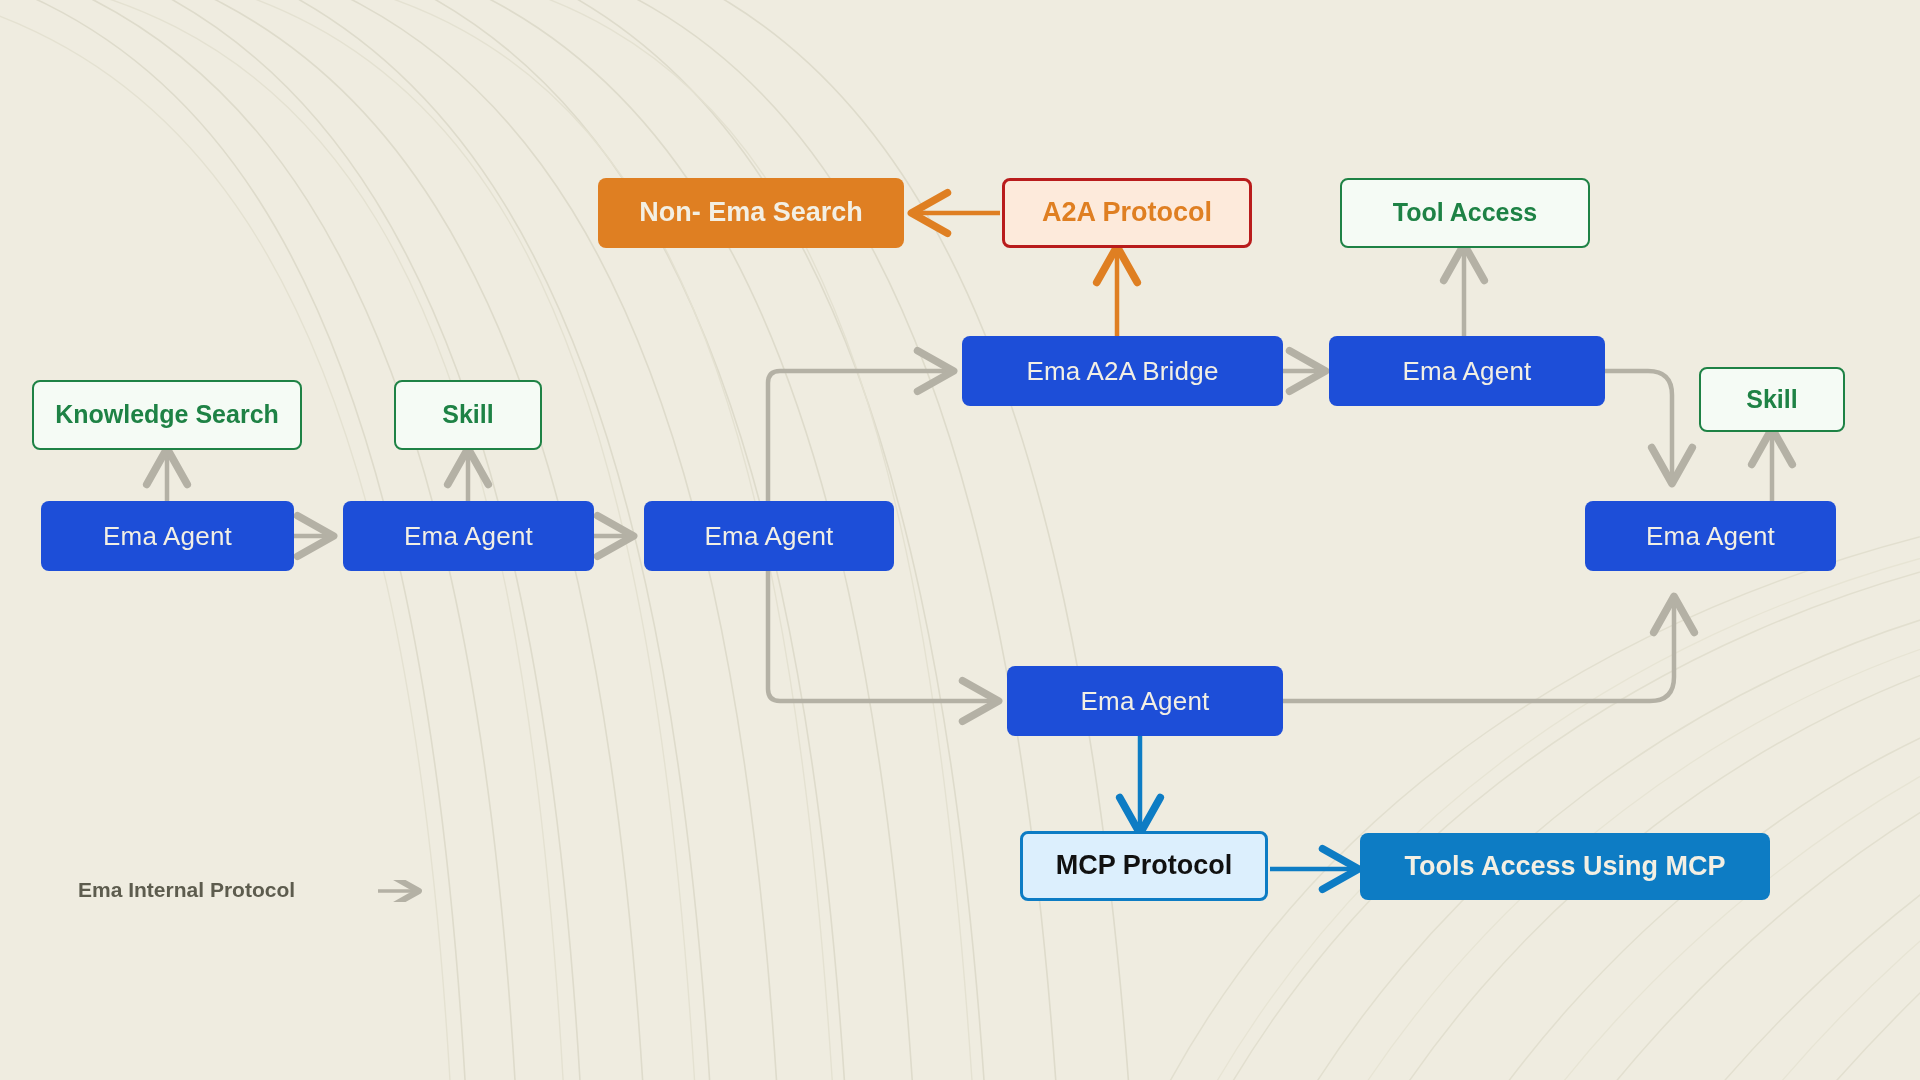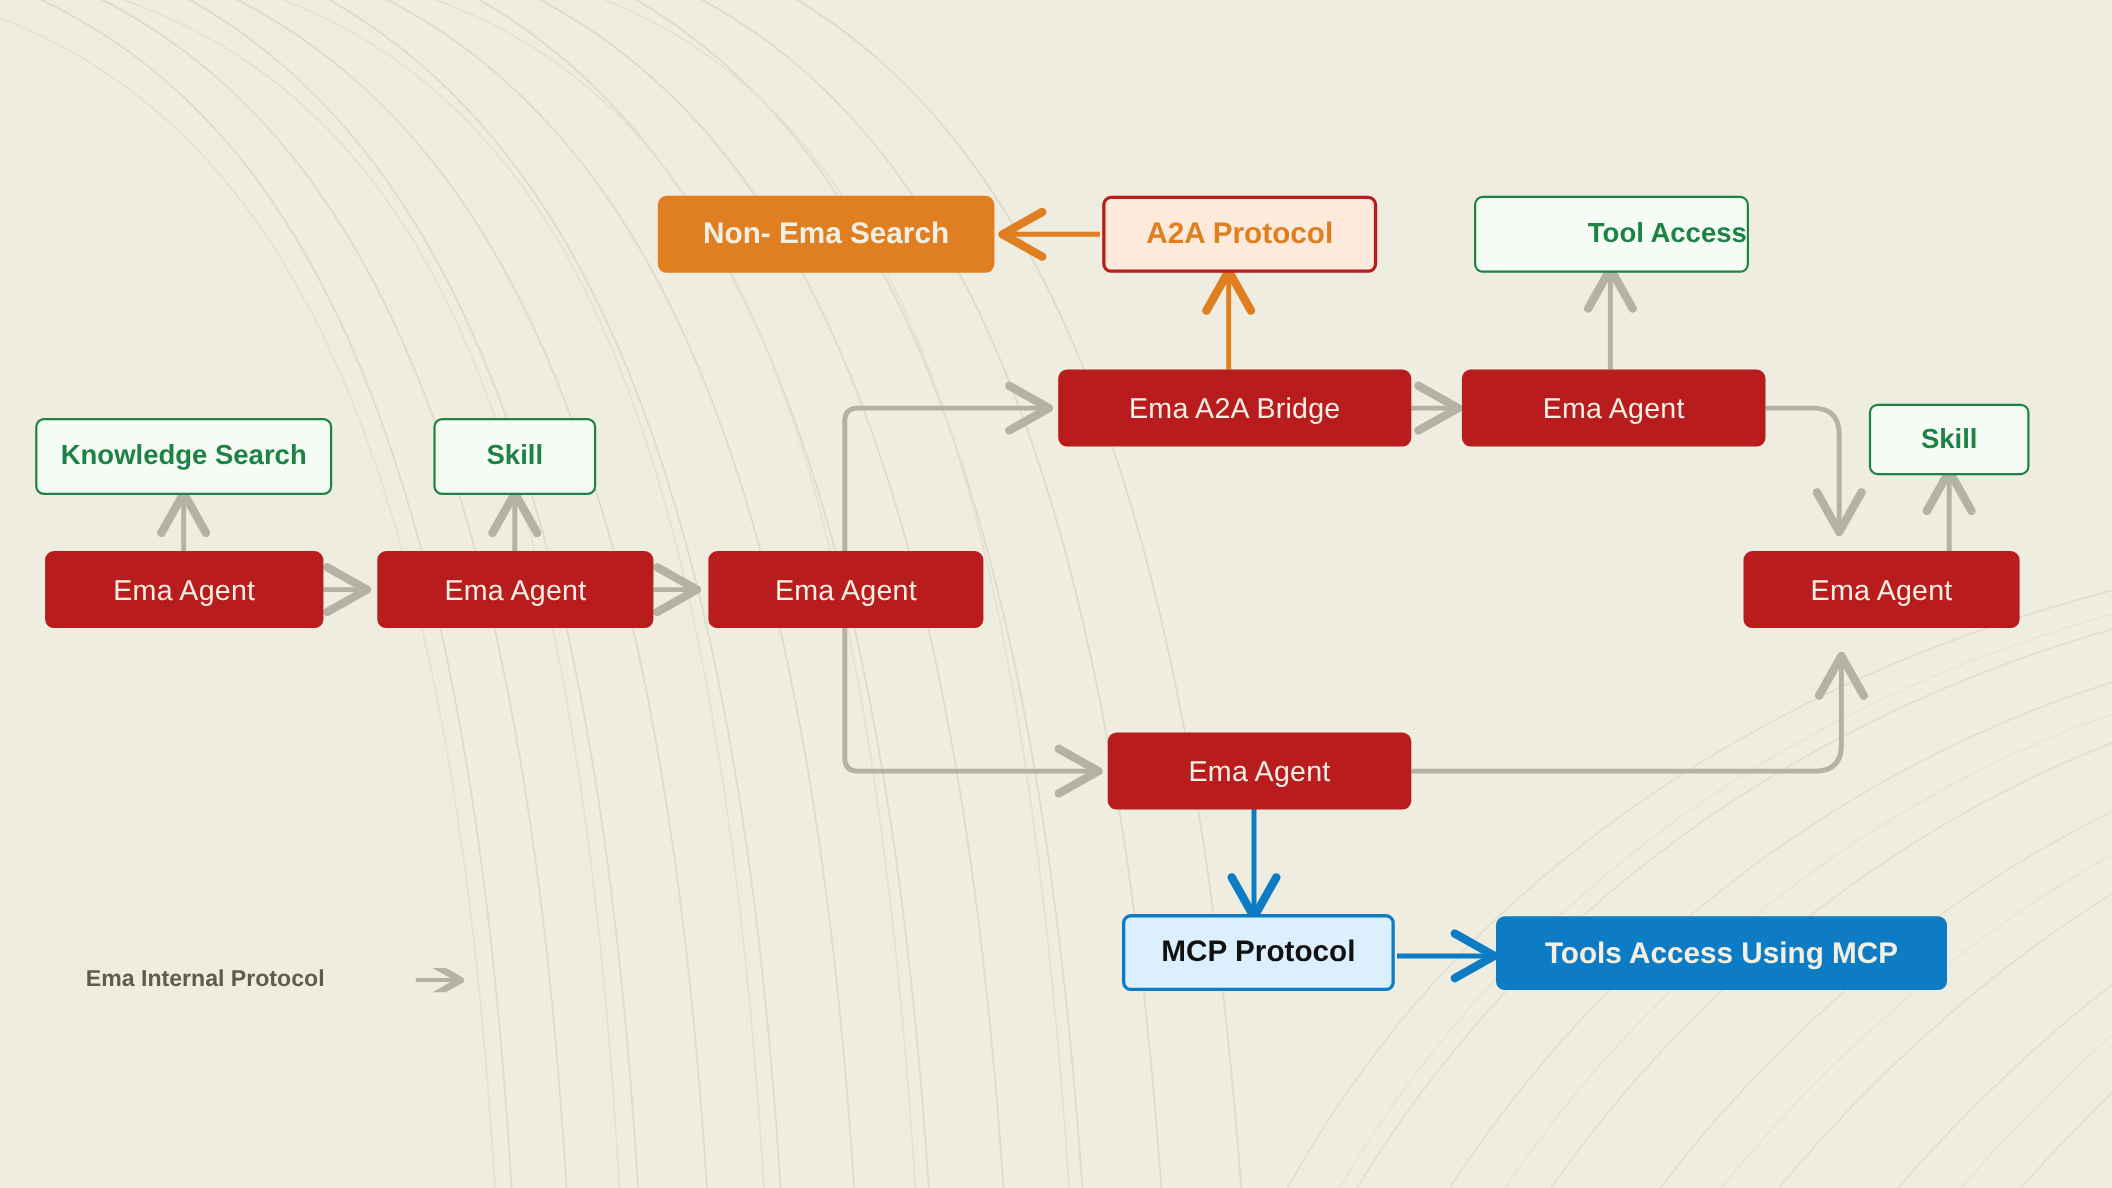--- a/index.html
+++ b/index.html
@@ -37,21 +37,21 @@
     align-items: center;
     justify-content: center;
     border-radius: 8px;
     text-align: center;
     white-space: nowrap;
     line-height: 1.1;
   }
 
   
   .n-agent {
-    background: #b91c1c;
+    background: #1d4ed8;
     color: #f2efe4;
     font-size: 26px;
     font-weight: 400;
     letter-spacing: 0.2px;
   }
   
   .n-cap {
     background: #f5fbf5;
     border: 2px solid #1e8245;
     color: #1e8245;
@@ -222,21 +222,21 @@
   </svg>
 
   <div class="node n-orange-solid" style="left:598px; top:178px; width:306px; height:70px;">
     <span>Non- Ema Search</span>
   </div>
 
   <div class="node n-orange-out" style="left:1002px; top:178px; width:250px; height:70px;">
     <span>A2A Protocol</span>
   </div>
 
-  <div class="node n-cap" style="left:1340px; top:178px; width:250px; height:70px;justify-content:flex-end;">
+  <div class="node n-cap" style="left:1340px; top:178px; width:250px; height:70px;">
     <span>Tool Access</span>
   </div>
 
   <div class="node n-agent" style="left:962px; top:336px; width:321px; height:70px;">
     <span>Ema A2A Bridge</span>
   </div>
 
   <div class="node n-agent" style="left:1329px; top:336px; width:276px; height:70px;">
     <span>Ema Agent</span>
   </div>

